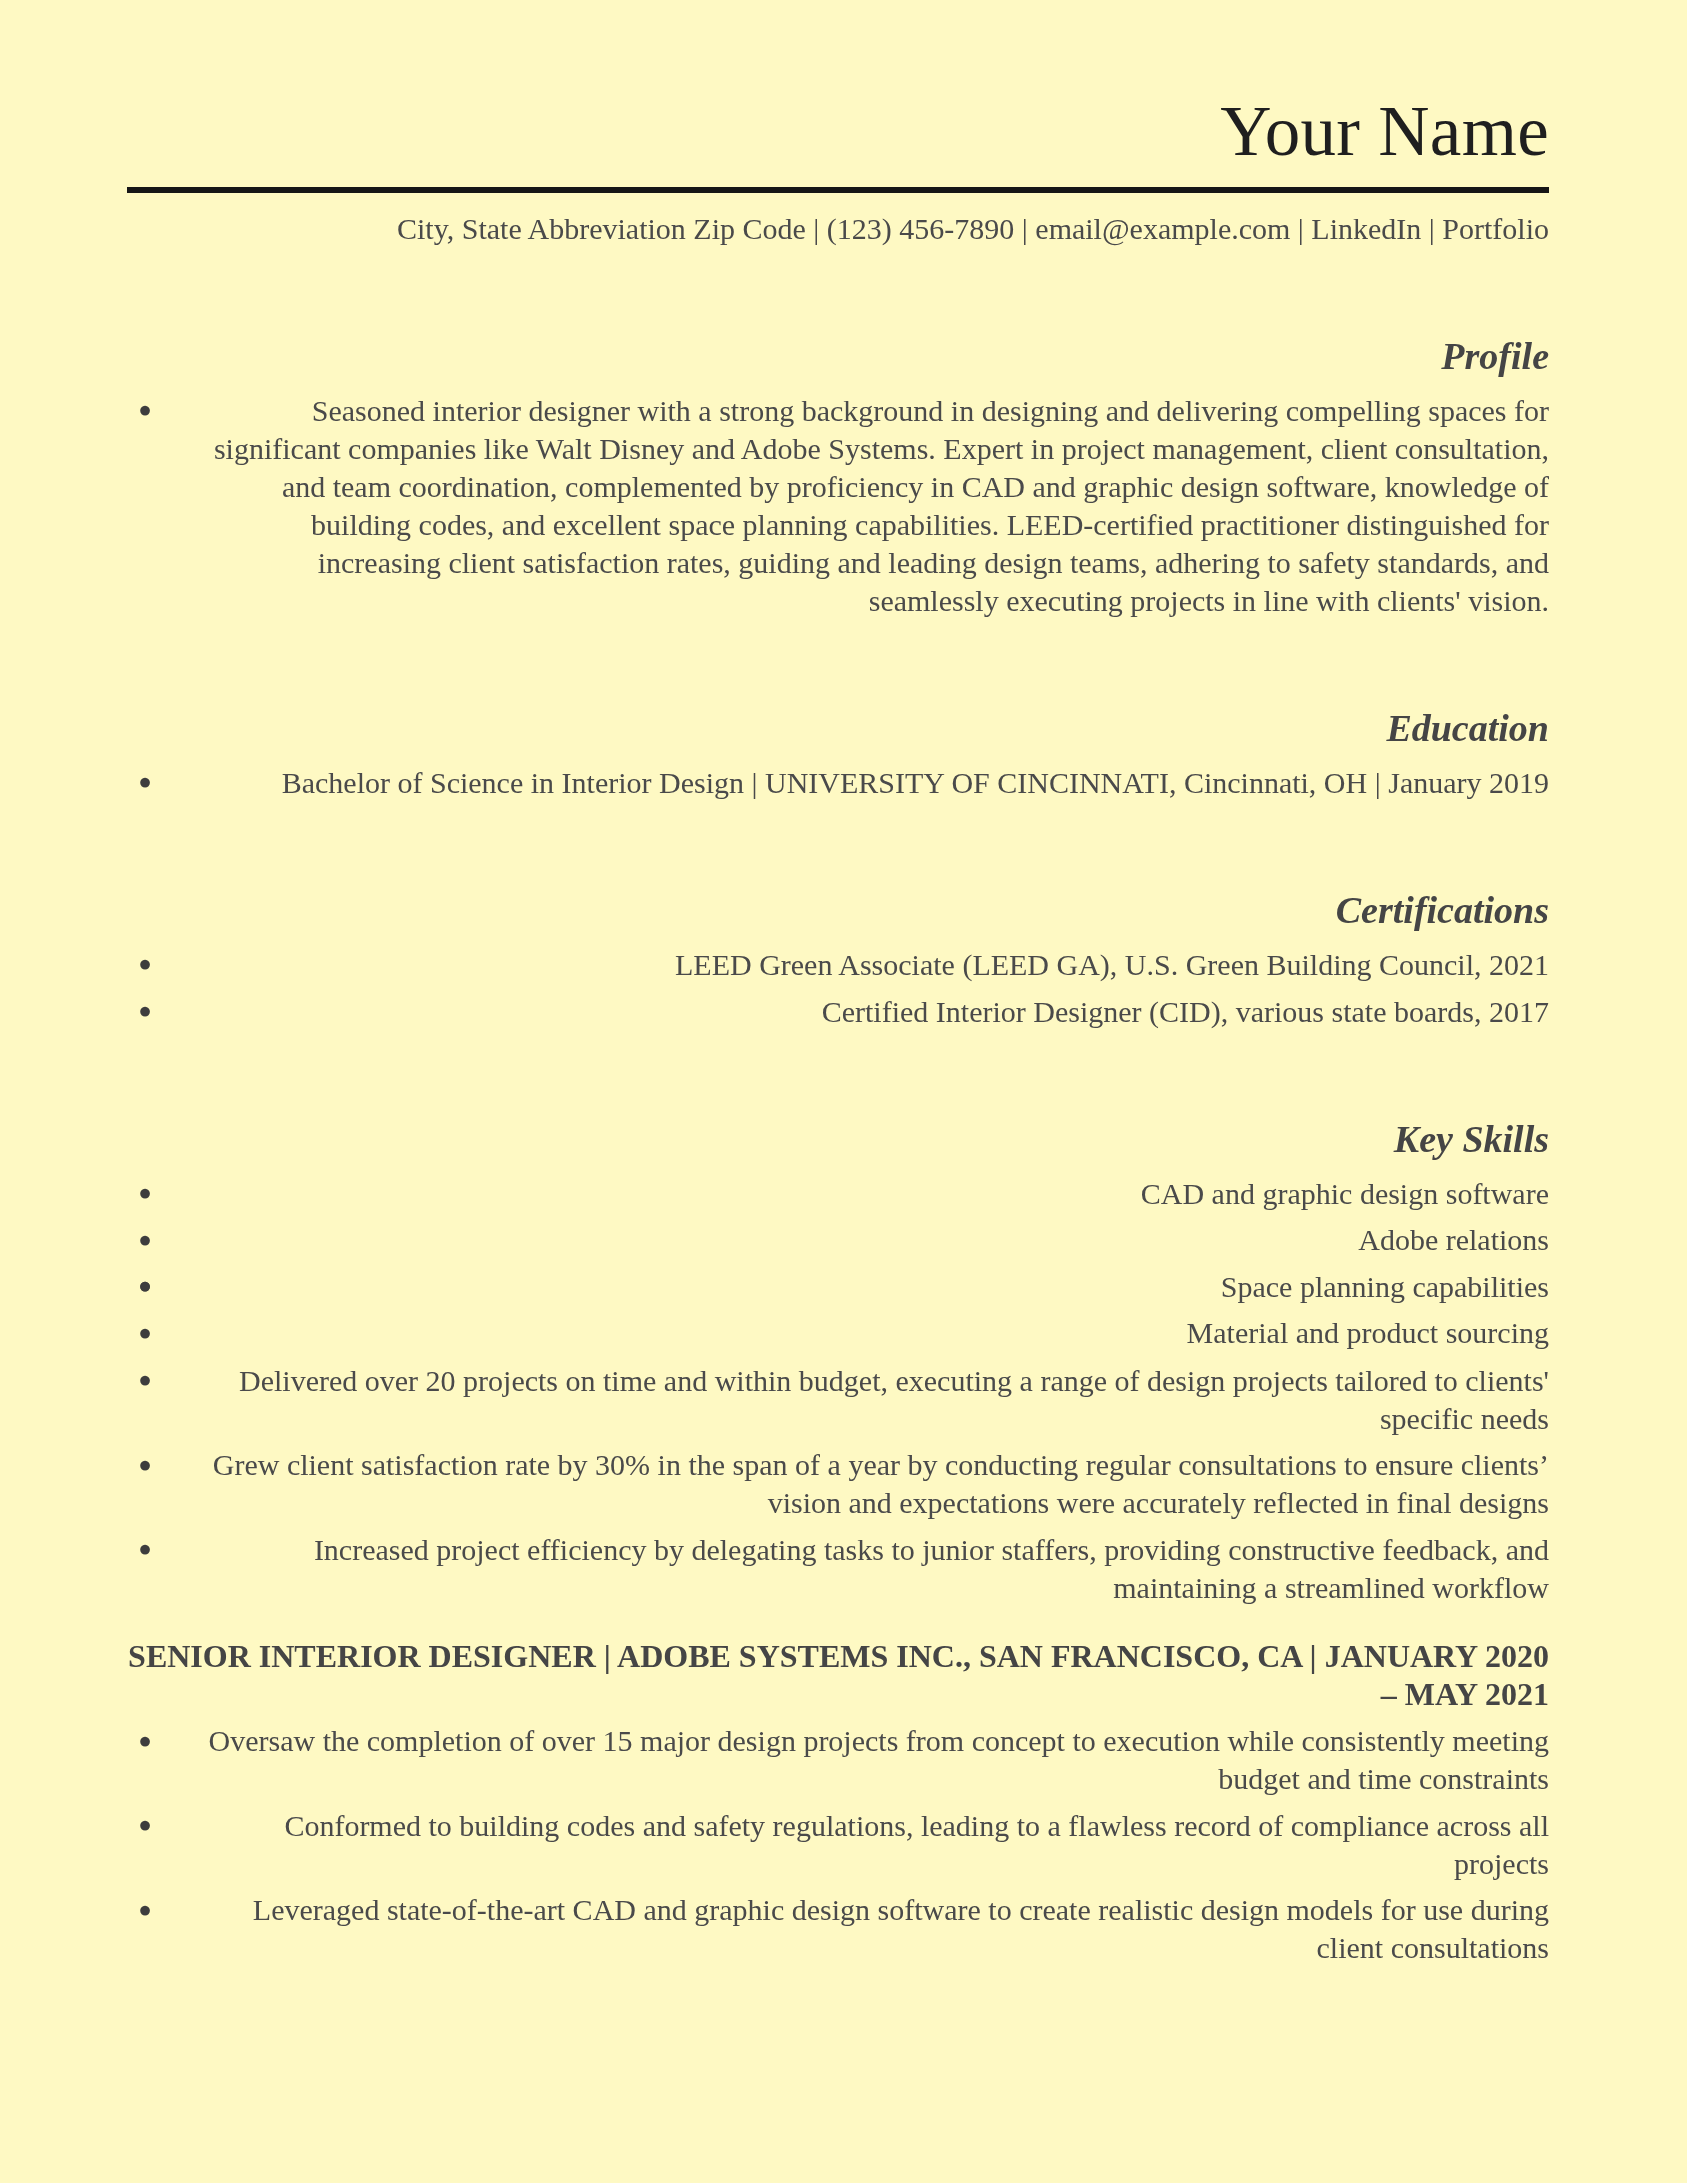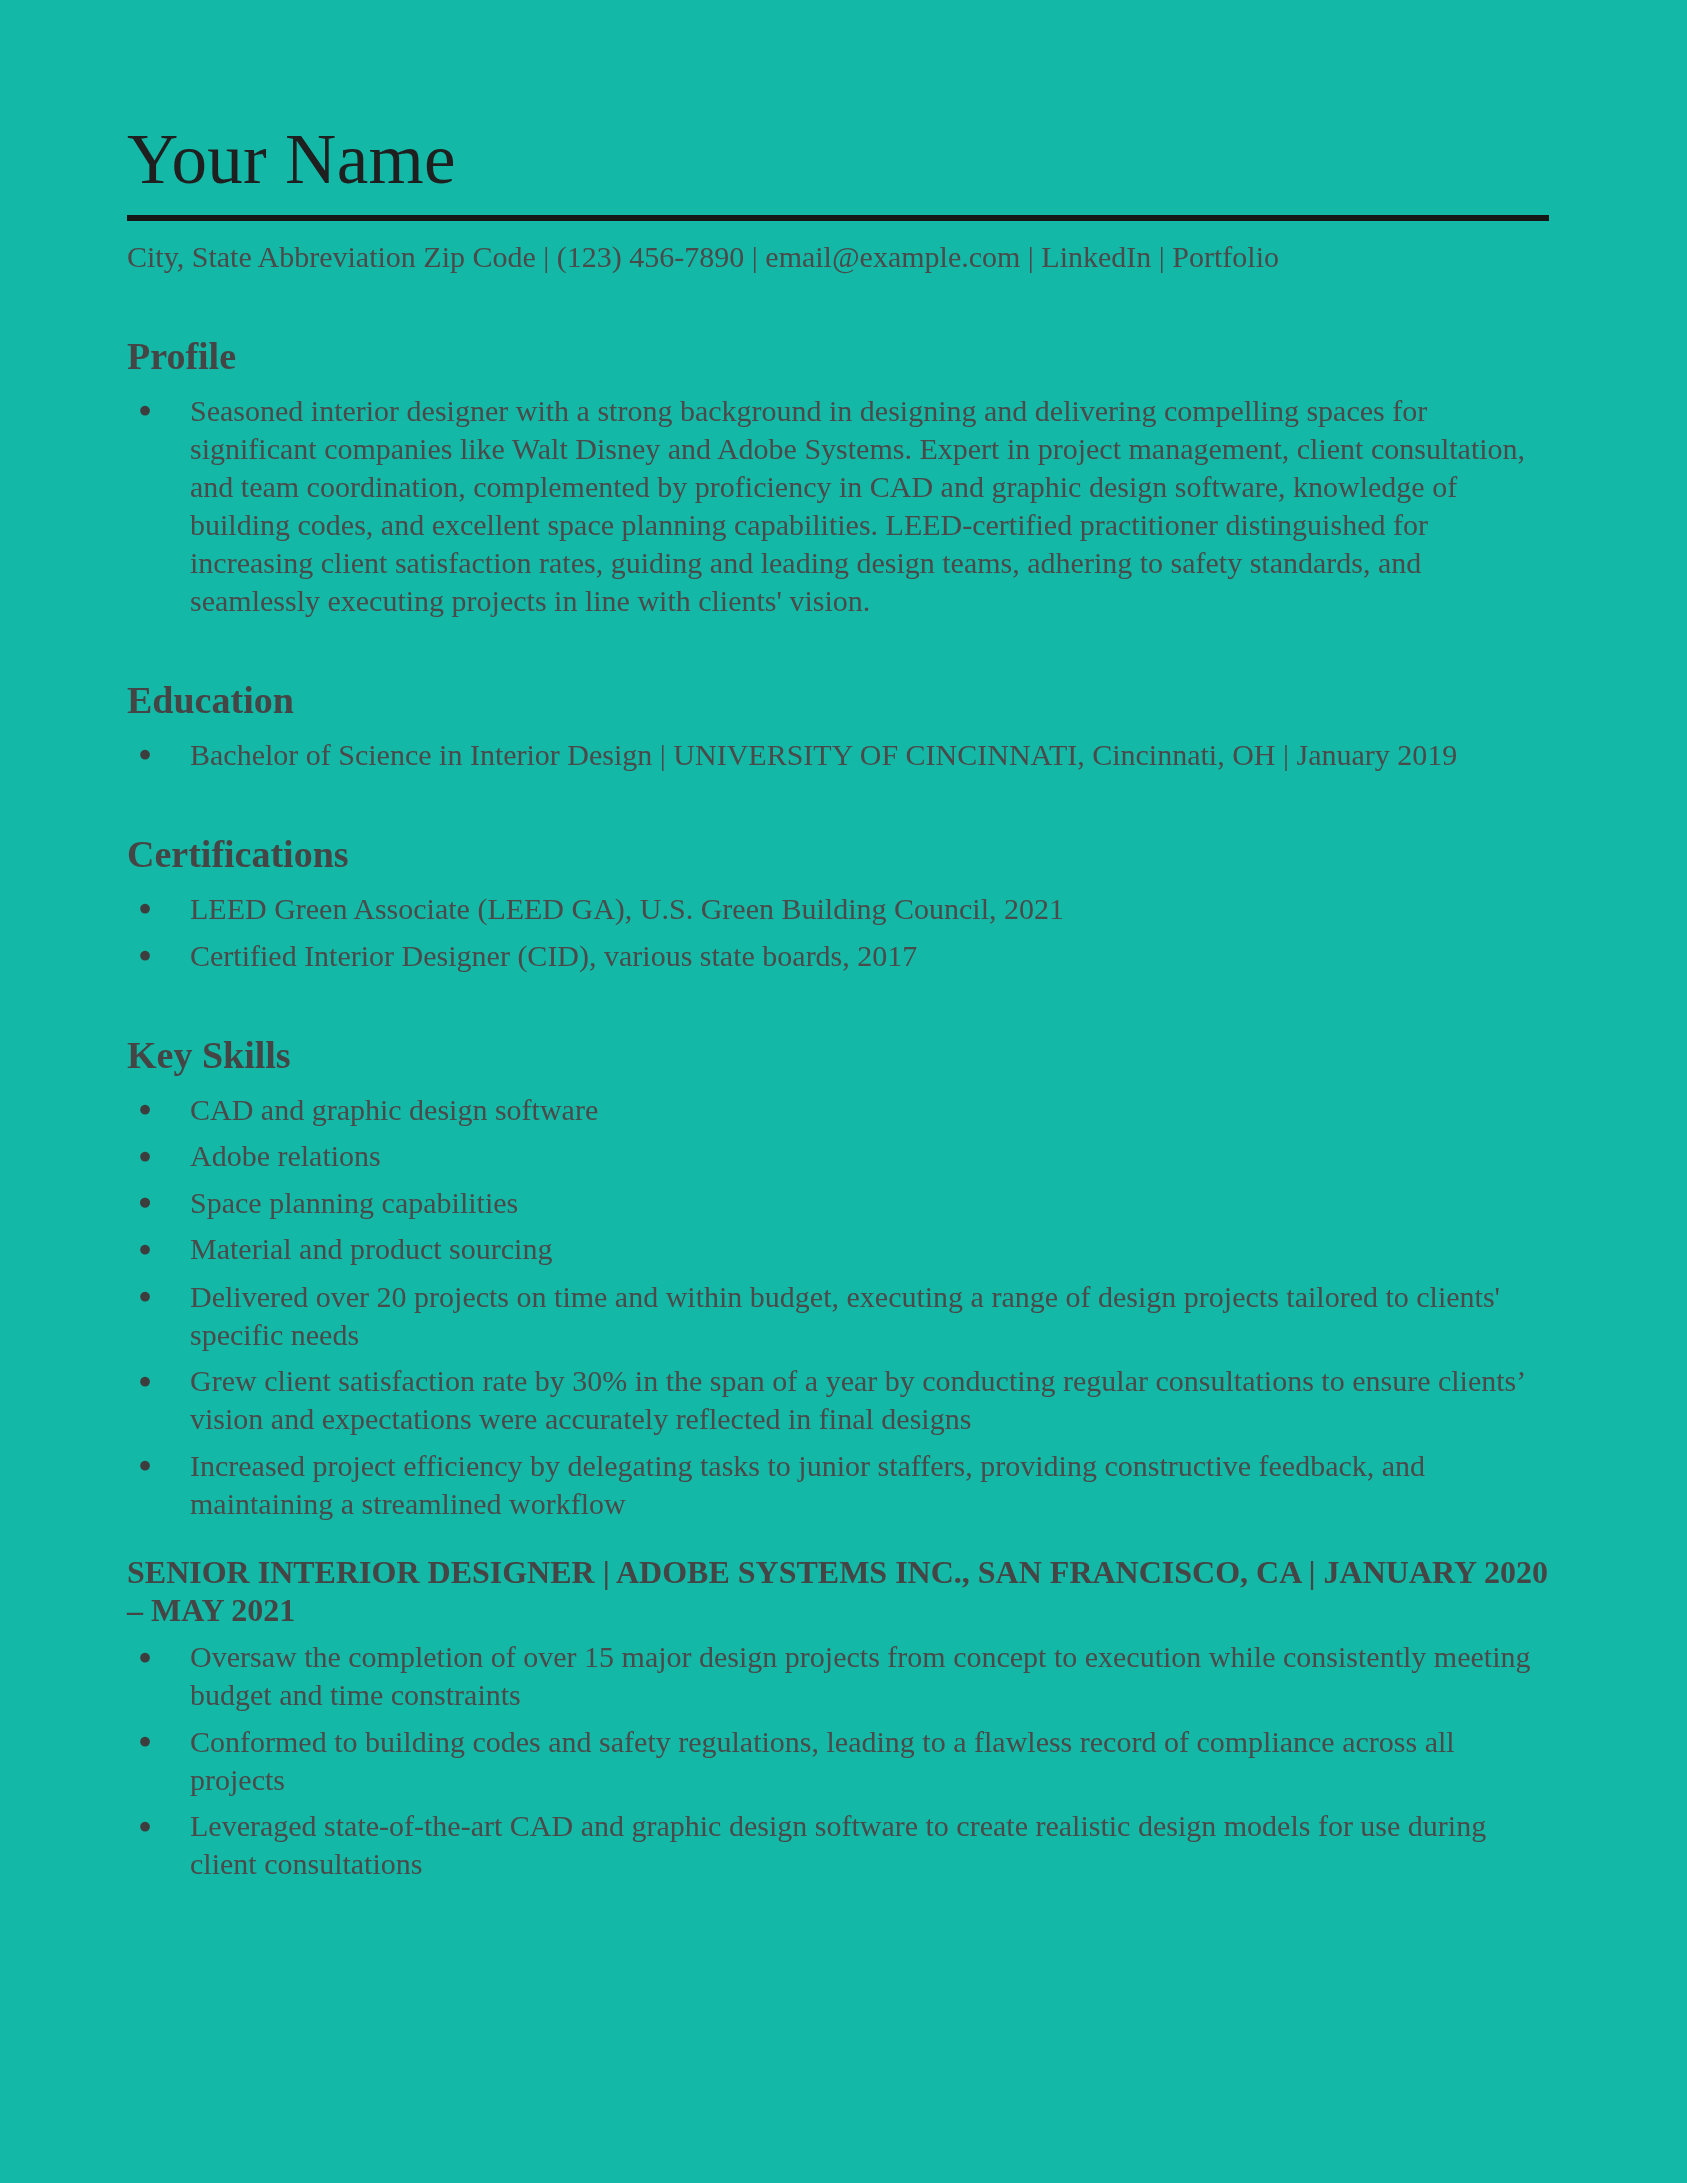--- a/index.html
+++ b/index.html
@@ -1,25 +1,26 @@
 <!DOCTYPE html>
 <html style="font-size:10.6px"><head>
 <meta charset="utf-8">
 <style>
   html, body { margin: 0; padding: 0; background: #ffffff; }
   .page {
     position: relative;
     width: 1687px;
     height: 2183px;
     box-sizing: border-box;
-    background: #14b8a6;
-    padding: 120px 138px 0 127px;
+    background: #fef9c3;
+    padding: 92px 138px 0 127px;
     font-family: "Liberation Serif", serif;
     color: #4a4a4a;
     overflow: hidden;
+    text-align: right;
   }
   .name {
     font-size: 71px;
     font-weight: 400;
     color: #1f1f1f;
     line-height: 1.1;
     margin: 0;
     letter-spacing: 0.3px;
   }
   .rule {
@@ -31,21 +32,22 @@
     margin-top: 17px;
     font-size: 30px;
     line-height: 38px;
     color: #4a4a4a;
   }
   h2.section-title {
     font-size: 38px;
     line-height: 48px;
     font-weight: 700;
     color: #454545;
-    margin: 56px 0 0 0;
+    margin: 84px 0 0 0;
+    font-style: italic;
   }
   h3.job-title {
     font-size: 32px;
     line-height: 38px;
     font-weight: 700;
     color: #454545;
     margin: 30px 0 0 0;
   }
   .job:first-of-type h3.job-title { margin-top: 20px; }
   ul.blist {

